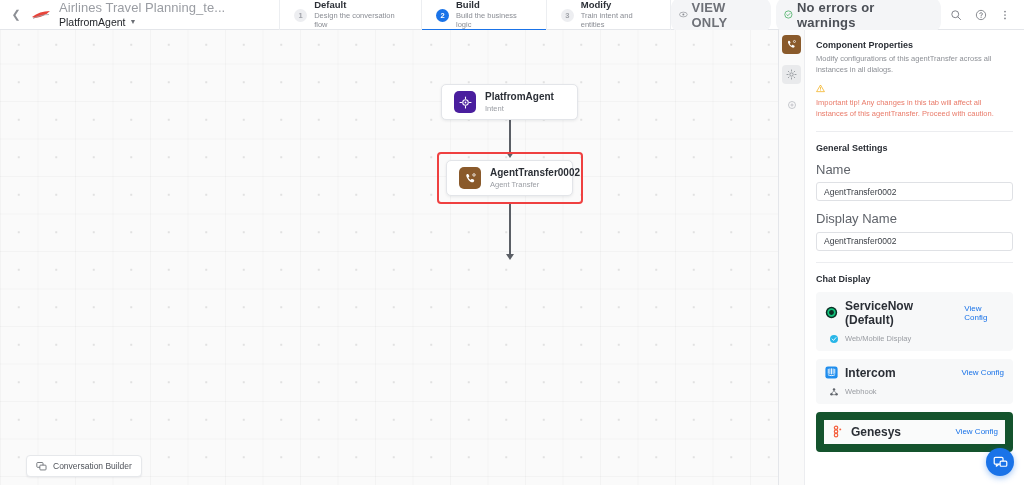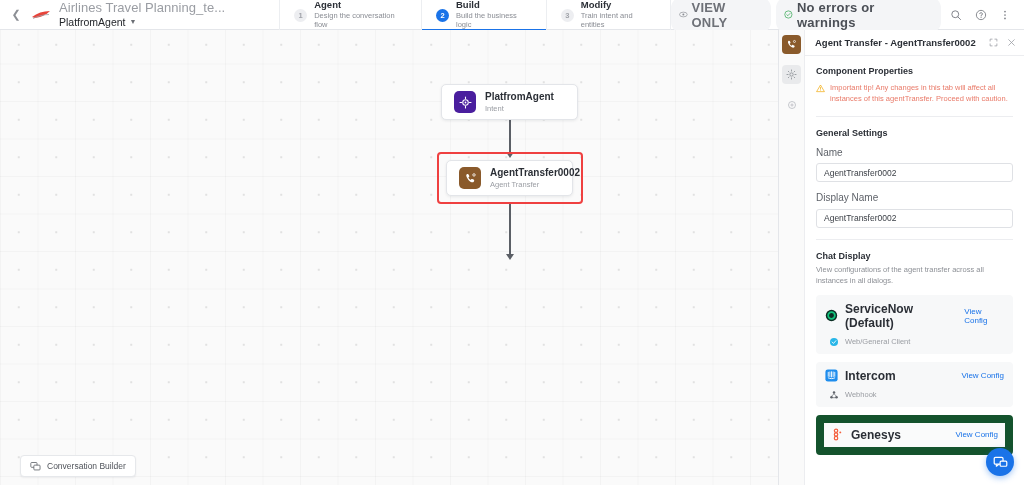--- a/index.html
+++ b/index.html
@@ -102,21 +102,21 @@
   .edge-2 { left: 509px; top: 174px; height: 50px; }
   .arrowhead {
     position: absolute; width: 0; height: 0;
     border-left: 4px solid transparent; border-right: 4px solid transparent;
     border-top: 6px solid #5b5f66;
   }
   .arrow-1 { left: 505.5px; top: 122px; }
   .arrow-2 { left: 505.5px; top: 224px; }
 
   .conv-builder {
-    position: absolute; left: 20px; bottom: 8px; height: 22px;
+    position: absolute; left: 26px; bottom: 8px; height: 22px;
     background: #ffffff; border: 1px solid #e6e8eb; border-radius: 4px;
     display: flex; align-items: center; gap: 6px; padding: 0 9px;
     font-size: 8.5px; color: #4f535a; box-shadow: 0 1px 2px rgba(16,24,40,.06); cursor: pointer;
   }
 
   
   .panel {
     position: absolute; top: 30px; right: 0; width: 246px; height: 455px;
     background: #ffffff; border-left: 1px solid #e4e6ea; display: flex;
   }
@@ -140,29 +140,29 @@
   .panel-title { font-size: 9.5px; font-weight: 700; color: #2b2f36; }
   .panel-head-actions { margin-left: auto; display: flex; align-items: center; gap: 9px; }
   .ph-ico { color: #9b9ea4; cursor: pointer; display: flex; }
 
   .panel-scroll { flex: 1; overflow: hidden; padding: 10px 11px 16px 11px; }
 
   .sec-title { font-size: 9px; font-weight: 700; color: #2b2f36; }
   .sec-desc { font-size: 7.5px; color: #8d9096; line-height: 1.45; margin-top: 4px; }
 
   .tip {
-    display: flex; gap: 5px; margin-top: 7px;
+    display: flex; gap: 5px; margin-top: 7px; flex-direction: column;
   }
   .tip-ico { color: #f0a500; flex: 0 0 auto; margin-top: 1px; }
   .tip-txt { font-size: 7.5px; color: #e97b6a; line-height: 1.45; }
 
   .divider { height: 1px; background: #ecedf0; margin: 11px 0 0 0; }
 
   .grp { margin-top: 11px; }
-  .fld-label { font-size: 10px; color: #5f636a; margin-bottom: 4px; display: block; }
+  .fld-label { font-size: 13px; color: #5f636a; margin-bottom: 4px; display: block; }
   .fld {
     width: 100%; height: 19px; border: 1px solid #dfe1e5; border-radius: 3px;
     background: #fff; font-size: 8.5px; color: #3c4047; padding: 0 7px;
     font-family: "Liberation Sans", sans-serif;
   }
   .fld::placeholder { color: #b1b4ba; }
 
   .chan {
     background: #f7f8f9; border-radius: 4px; padding: 7px 9px 7px 9px; margin-top: 8px; position: relative;
   }
@@ -201,21 +201,21 @@
           <span>PlatfromAgent</span>
           <span class="caret">▼</span>
         </div>
       </div>
     </div>
 
     <div class="steps">
       <div class="step">
         <span class="step-num">1</span>
         <span class="step-txt">
-          <span class="step-title" style="display:block">Agent</span>
+          <span class="step-title" style="display:block">Default</span>
           <span class="step-sub" style="display:block">Design the conversation flow</span>
         </span>
       </div>
       <div class="step active">
         <span class="step-num">2</span>
         <span class="step-txt">
           <span class="step-title" style="display:block">Build</span>
           <span class="step-sub" style="display:block">Build the business logic</span>
         </span>
       </div>
@@ -328,40 +328,26 @@
       </div>
       <div class="rail-ico plain">
         <svg width="10" height="10" viewBox="0 0 16 16">
           <circle cx="8" cy="8" r="5.6" fill="none" stroke="#b4b7bd" stroke-width="1.2"></circle>
           <circle cx="8" cy="8" r="1.7" fill="none" stroke="#b4b7bd" stroke-width="1.2"></circle>
         </svg>
       </div>
     </div>
 
     <div class="panel-body">
-      <div class="panel-head">
-        <div class="panel-title">Agent Transfer - AgentTransfer0002</div>
-        <div class="panel-head-actions">
-          <span class="ph-ico">
-            <svg width="9" height="9" viewBox="0 0 16 16">
-              <path d="M2 5.5 V2 H5.5 M10.5 2 H14 V5.5 M14 10.5 V14 H10.5 M5.5 14 H2 V10.5" fill="none" stroke="#9b9ea4" stroke-width="1.4" stroke-linecap="round"></path>
-            </svg>
-          </span>
-          <span class="ph-ico">
-            <svg width="9" height="9" viewBox="0 0 16 16">
-              <path d="M3 3 L13 13 M13 3 L3 13" stroke="#9b9ea4" stroke-width="1.4" stroke-linecap="round"></path>
-            </svg>
-          </span>
-        </div>
-      </div>
 
       <div class="panel-scroll">
 
         <div>
           <div class="sec-title">Component Properties</div>
+          <div class="sec-desc">Modify configurations of this agentTransfer across all instances in all dialogs.</div>
           <div class="tip">
             <svg class="tip-ico" width="9" height="9" viewBox="0 0 16 16">
               <path d="M8 1.8 L15 13.6 H1 Z" fill="none" stroke="#f0a500" stroke-width="1.2" stroke-linejoin="round"></path>
               <path d="M8 6 V9.4" stroke="#f0a500" stroke-width="1.2" stroke-linecap="round"></path>
               <circle cx="8" cy="11.4" r="0.7" fill="#f0a500"></circle>
             </svg>
             <div class="tip-txt">Important tip! Any changes in this tab will affect all instances of this agentTransfer. Proceed with caution.</div>
           </div>
         </div>
 
@@ -374,41 +360,40 @@
           <input class="fld" type="text" value="AgentTransfer0002" style="">
 
           <label class="fld-label" style="margin-top:10px">Display Name</label>
           <input class="fld" type="text" value="AgentTransfer0002" style="">
         </div>
 
         <div class="divider"></div>
 
         <div class="grp">
           <div class="sec-title">Chat Display</div>
-          <div class="sec-desc">View configurations of the agent transfer across all instances in all dialogs.</div>
 
           <div class="chan">
             <div class="chan-row">
               <span class="chan-logo">
                 <svg width="13" height="13" viewBox="0 0 16 16">
                   <circle cx="8" cy="8" r="7" fill="#0b2e24"></circle>
                   <circle cx="8" cy="8" r="4.1" fill="none" stroke="#12c47d" stroke-width="2.2"></circle>
                 </svg>
               </span>
               <span class="chan-name">ServiceNow (Default)</span>
               <span class="chan-link">View Config</span>
             </div>
             <div class="chan-sub">
               <span class="chan-sub-ico">
                 <svg width="10" height="10" viewBox="0 0 16 16">
                   <circle cx="8" cy="8" r="6.4" fill="#29b6e8"></circle>
                   <path d="M5 8 L7.2 10.3 L11 5.9" fill="none" stroke="#fff" stroke-width="1.4" stroke-linecap="round" stroke-linejoin="round"></path>
                 </svg>
               </span>
-              <span class="chan-sub-txt">Web/General Client</span>
+              <span class="chan-sub-txt">Web/Mobile Display</span>
             </div>
           </div>
 
           <div class="chan">
             <div class="chan-row">
               <span class="chan-logo">
                 <svg width="13" height="13" viewBox="0 0 16 16">
                   <rect x="0.5" y="0.5" width="15" height="15" rx="3" fill="#1f8ded"></rect>
                   <path d="M4 4 V9 M6 3.6 V9.6 M8 3.4 V9.8 M10 3.6 V9.6 M12 4 V9" stroke="#fff" stroke-width="1.1" stroke-linecap="round"></path>
                   <path d="M4 11 c2 1.2 6 1.2 8 0" fill="none" stroke="#fff" stroke-width="1.1" stroke-linecap="round"></path>

